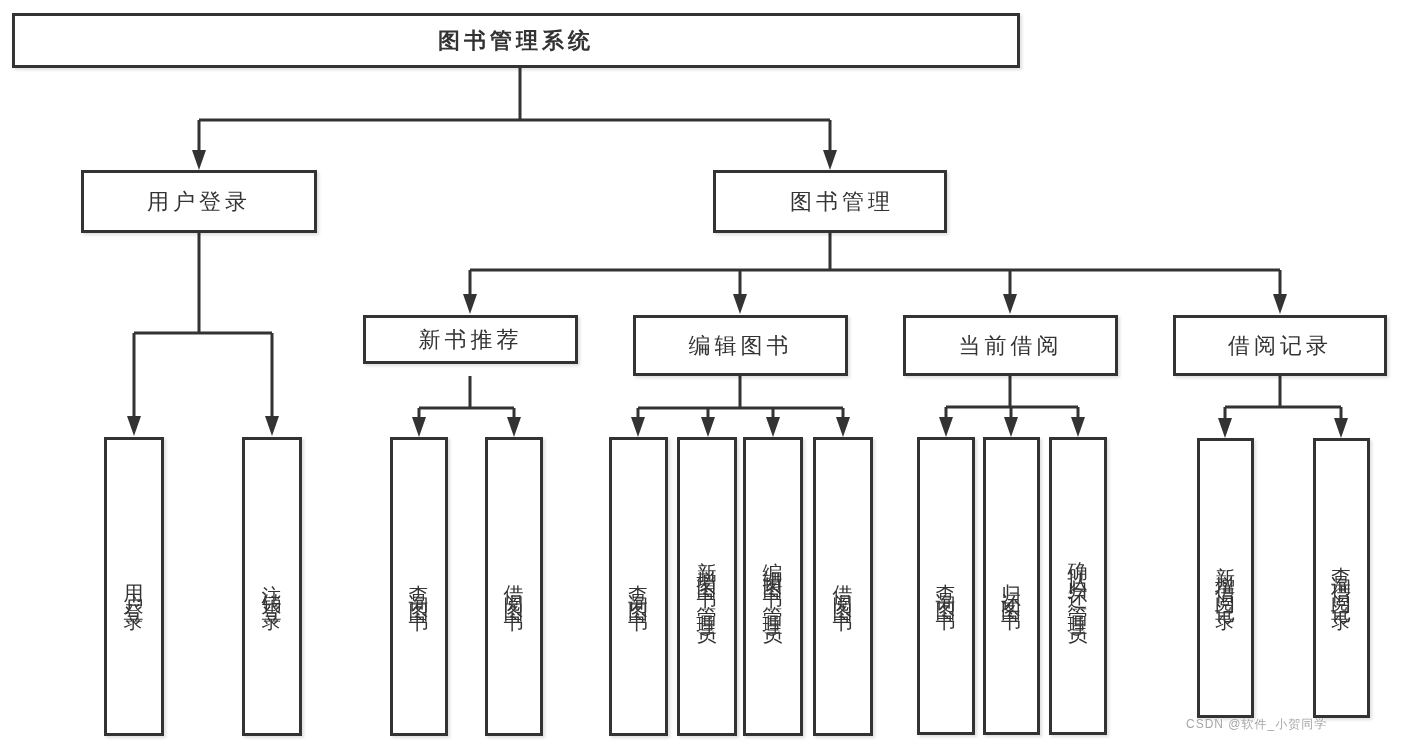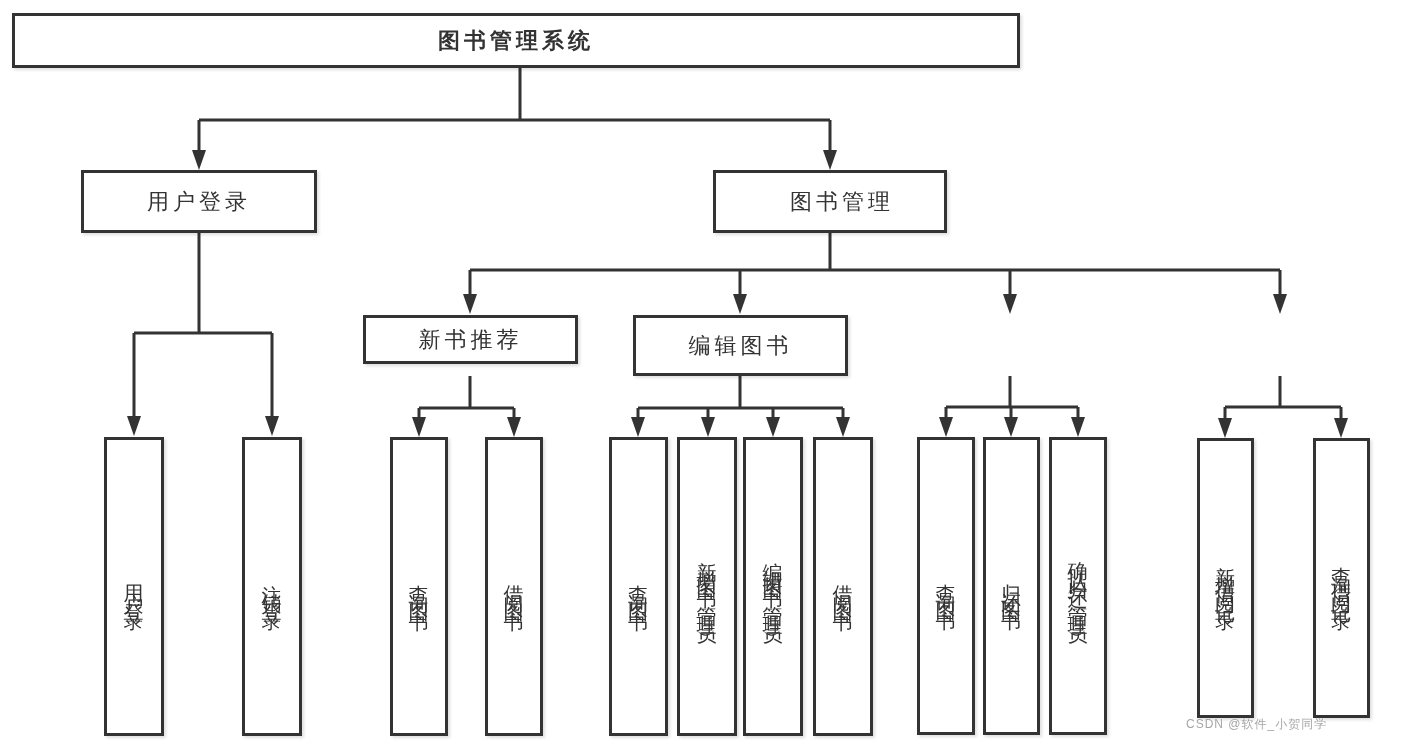--- a/index.html
+++ b/index.html
@@ -97,20 +97,26 @@
   <div class="node" style="left:713px;top:170px;width:234px;height:63px;padding-left:24px;">
     <span>图书管理</span>
   </div>
 
   <div class="node" style="left:363px;top:315px;width:215px;height:49px;">
     <span>新书推荐</span>
   </div>
   <div class="node" style="left:633px;top:315px;width:215px;height:61px;">
     <span>编辑图书</span>
   </div>
+  <div class="node" style="left:903px;top:315px;width:215px;height:61px;">
+    <span>当前借阅</span>
+  </div>
+  <div class="node" style="left:1173px;top:315px;width:214px;height:61px;">
+    <span>借阅记录</span>
+  </div>
 
   <div class="node leaf" style="left:104px;top:437px;width:60px;height:299px;">
     <span class="vtext">用户登录</span>
   </div>
   <div class="node leaf" style="left:242px;top:437px;width:60px;height:299px;">
     <span class="vtext">注销登录</span>
   </div>
 
   <div class="node leaf" style="left:390px;top:437px;width:58px;height:299px;">
     <span class="vtext">查询图书</span>

